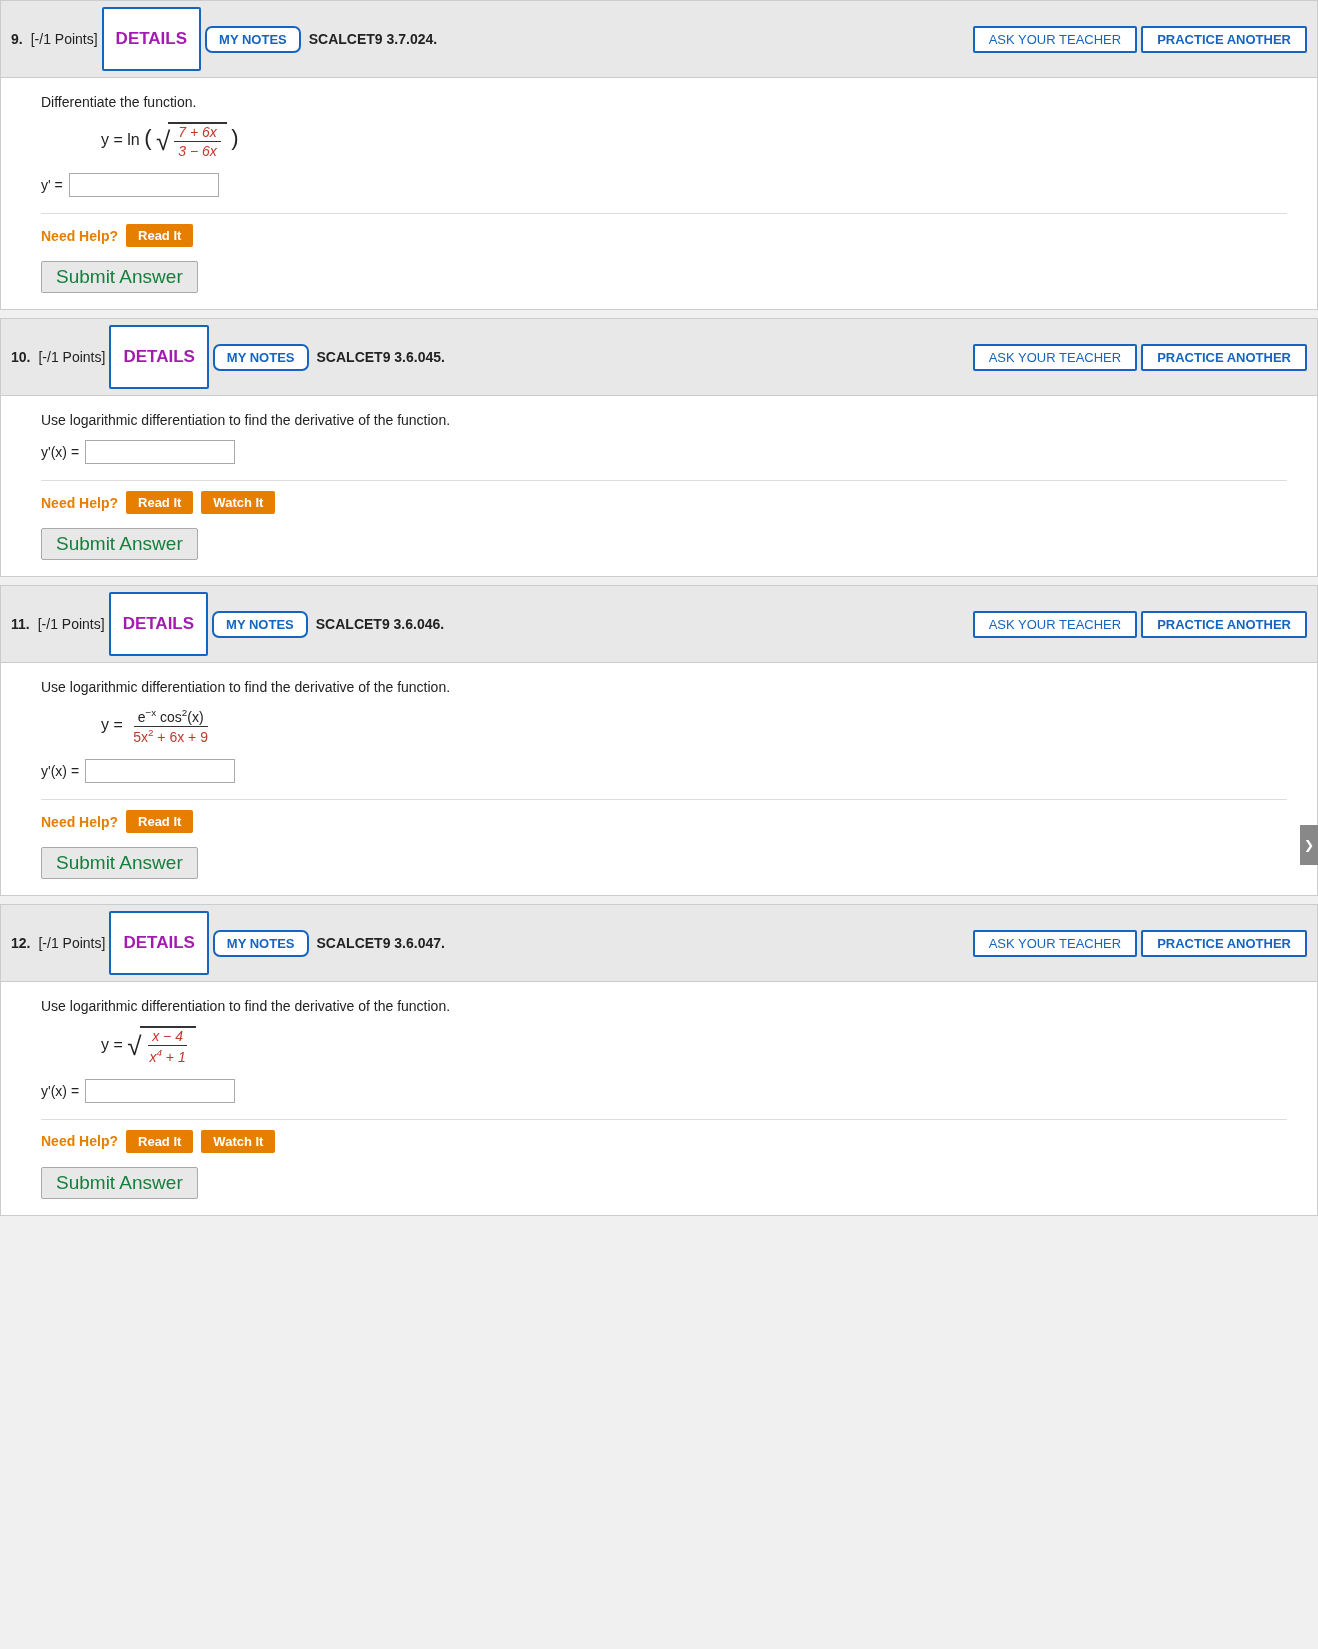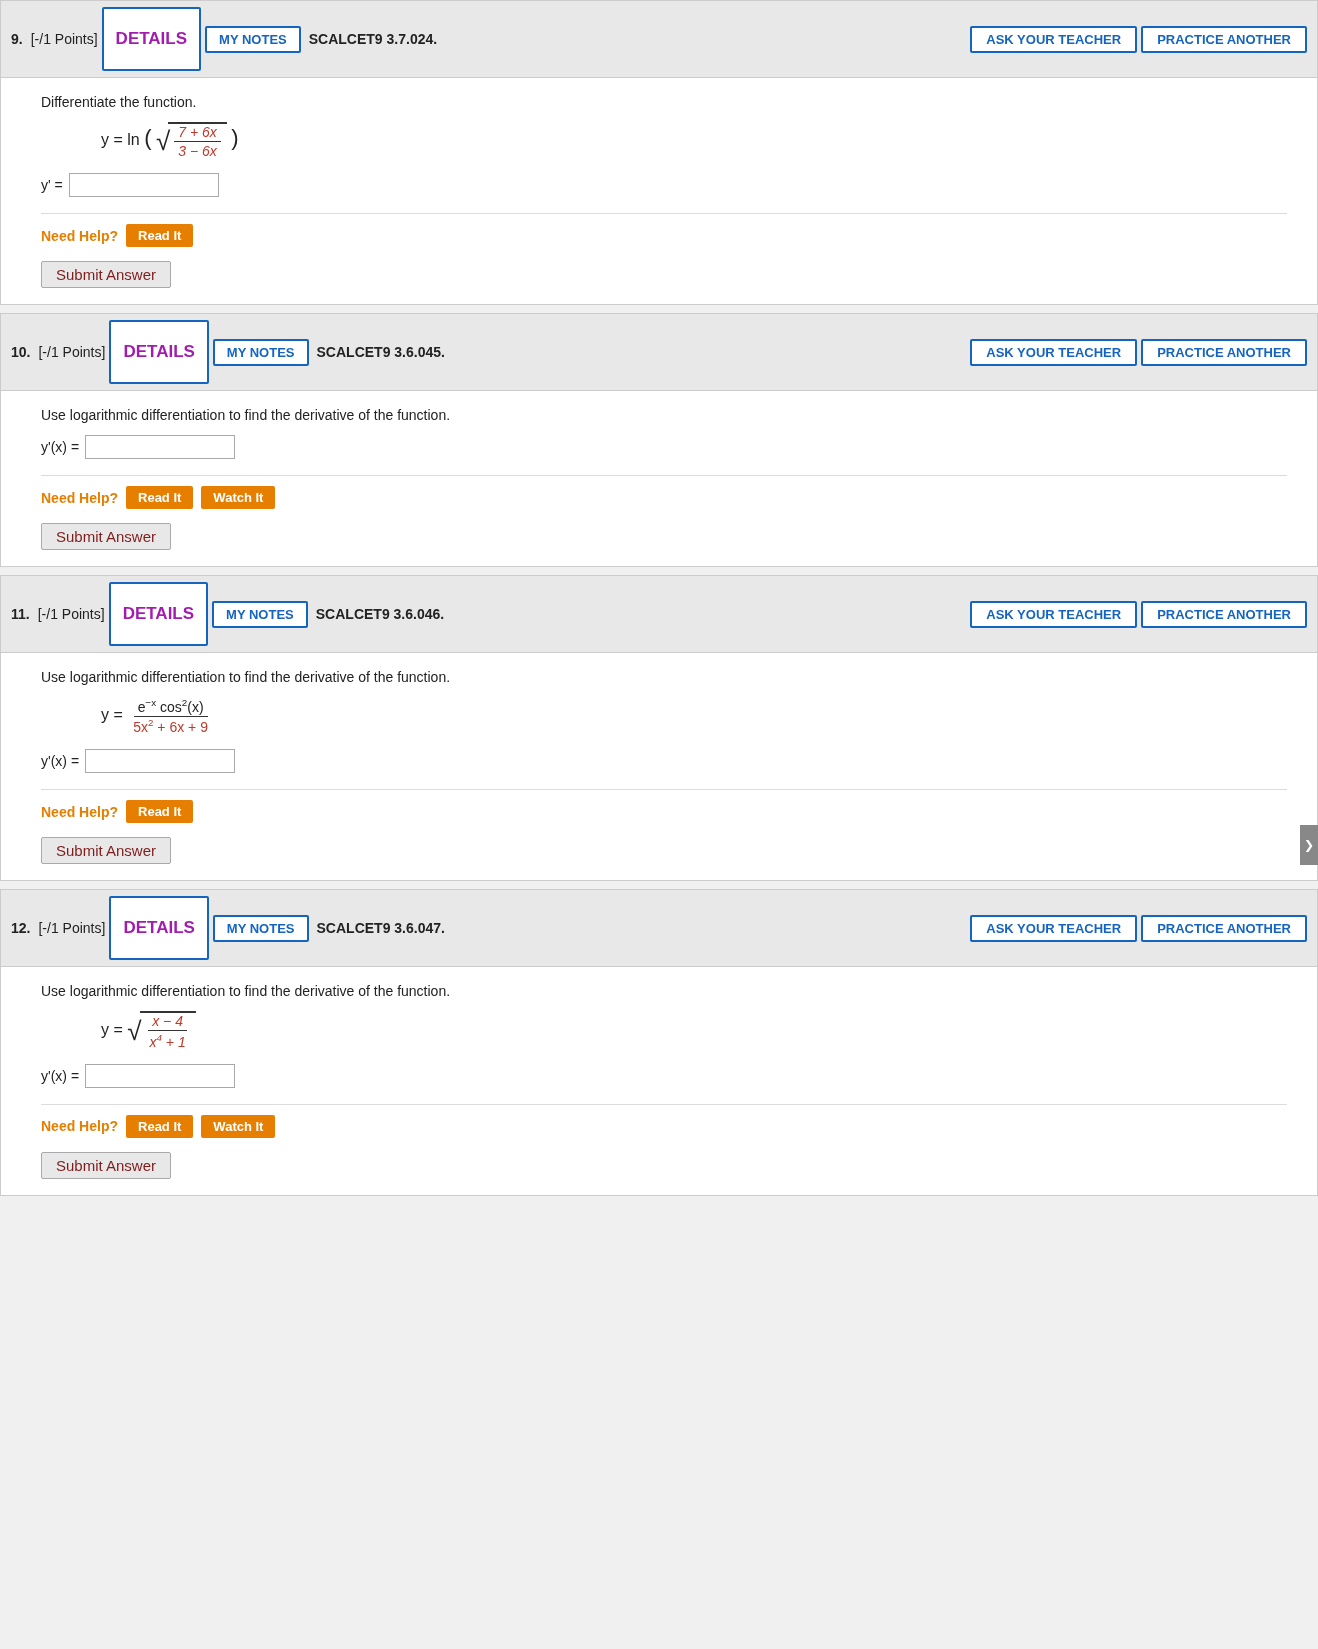--- a/index.html
+++ b/index.html
@@ -45,35 +45,35 @@
       border-radius: 2px;
     }
     .btn-mynotes {
       background: #fff;
       color: #1565c0;
       border: 2px solid #1565c0;
       padding: 4px 12px;
       font-size: 13px;
       font-weight: bold;
       cursor: pointer;
-      border-radius: 2px;
+      border-radius: 7px;
     }
     .problem-code {
       font-weight: bold;
       font-size: 14px;
       margin-left: 4px;
       margin-right: auto;
     }
     .btn-ask-teacher {
       background: #fff;
       color: #1565c0;
       border: 2px solid #1565c0;
       padding: 4px 14px;
       font-size: 13px;
-      font-weight: bold;
+      font-weight: normal;
       cursor: pointer;
       border-radius: 2px;
     }
     .btn-practice {
       background: #fff;
       color: #1565c0;
       border: 2px solid #1565c0;
       padding: 4px 14px;
       font-size: 13px;
       font-weight: bold;
@@ -137,24 +137,24 @@
       font-size: 13px;
       font-weight: bold;
       cursor: pointer;
       border-radius: 2px;
     }
     .submit-row {
       margin-top: 4px;
     }
     .btn-submit {
       background: #e8e8e8;
-      color: #7f1d1d;
+      color: #15803d;
       border: 1px solid #aaa;
       padding: 4px 14px;
-      font-size: 15px;
+      font-size: 19px;
       cursor: pointer;
       border-radius: 2px;
     }
     .divider {
       border: none;
       border-top: 1px solid #ddd;
       margin: 10px 0;
     }
     
     .math-frac {

